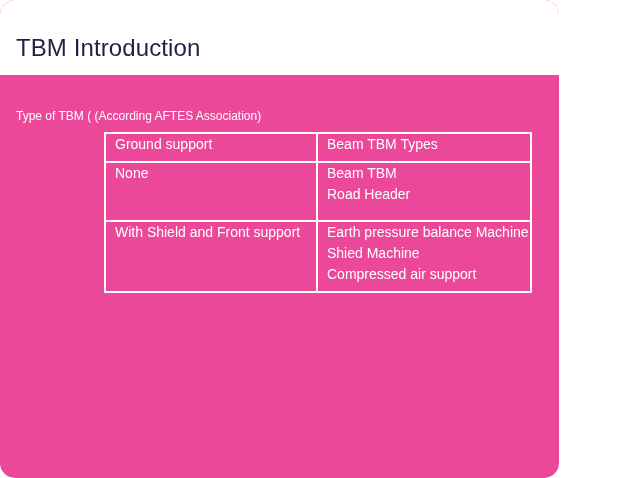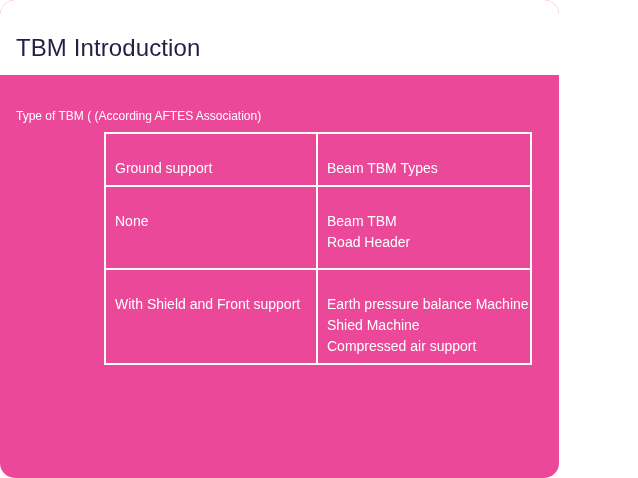--- a/index.html
+++ b/index.html
@@ -65,21 +65,21 @@
     table-layout: fixed;
     background: transparent;
   }
   #tbm-table td {
     border: 2px solid #ffffff;
     color: #ffffff;
     font-size: 14px;
     line-height: 21px;
     font-weight: normal;
     vertical-align: top;
-    padding: 24px 0 6px 9px;
+    padding: 0 0 6px 9px;
     background: transparent;
   }
   #tbm-table col.col-ground { width: 212px; }
   #tbm-table col.col-types  { width: 214px; }
 
   tr.row-header td { height: 19px; }
   tr.row-1 td { height: 51px; }
   tr.row-2 td { height: 59px; }
   tr.row-3 td { height: 63px; }
 

